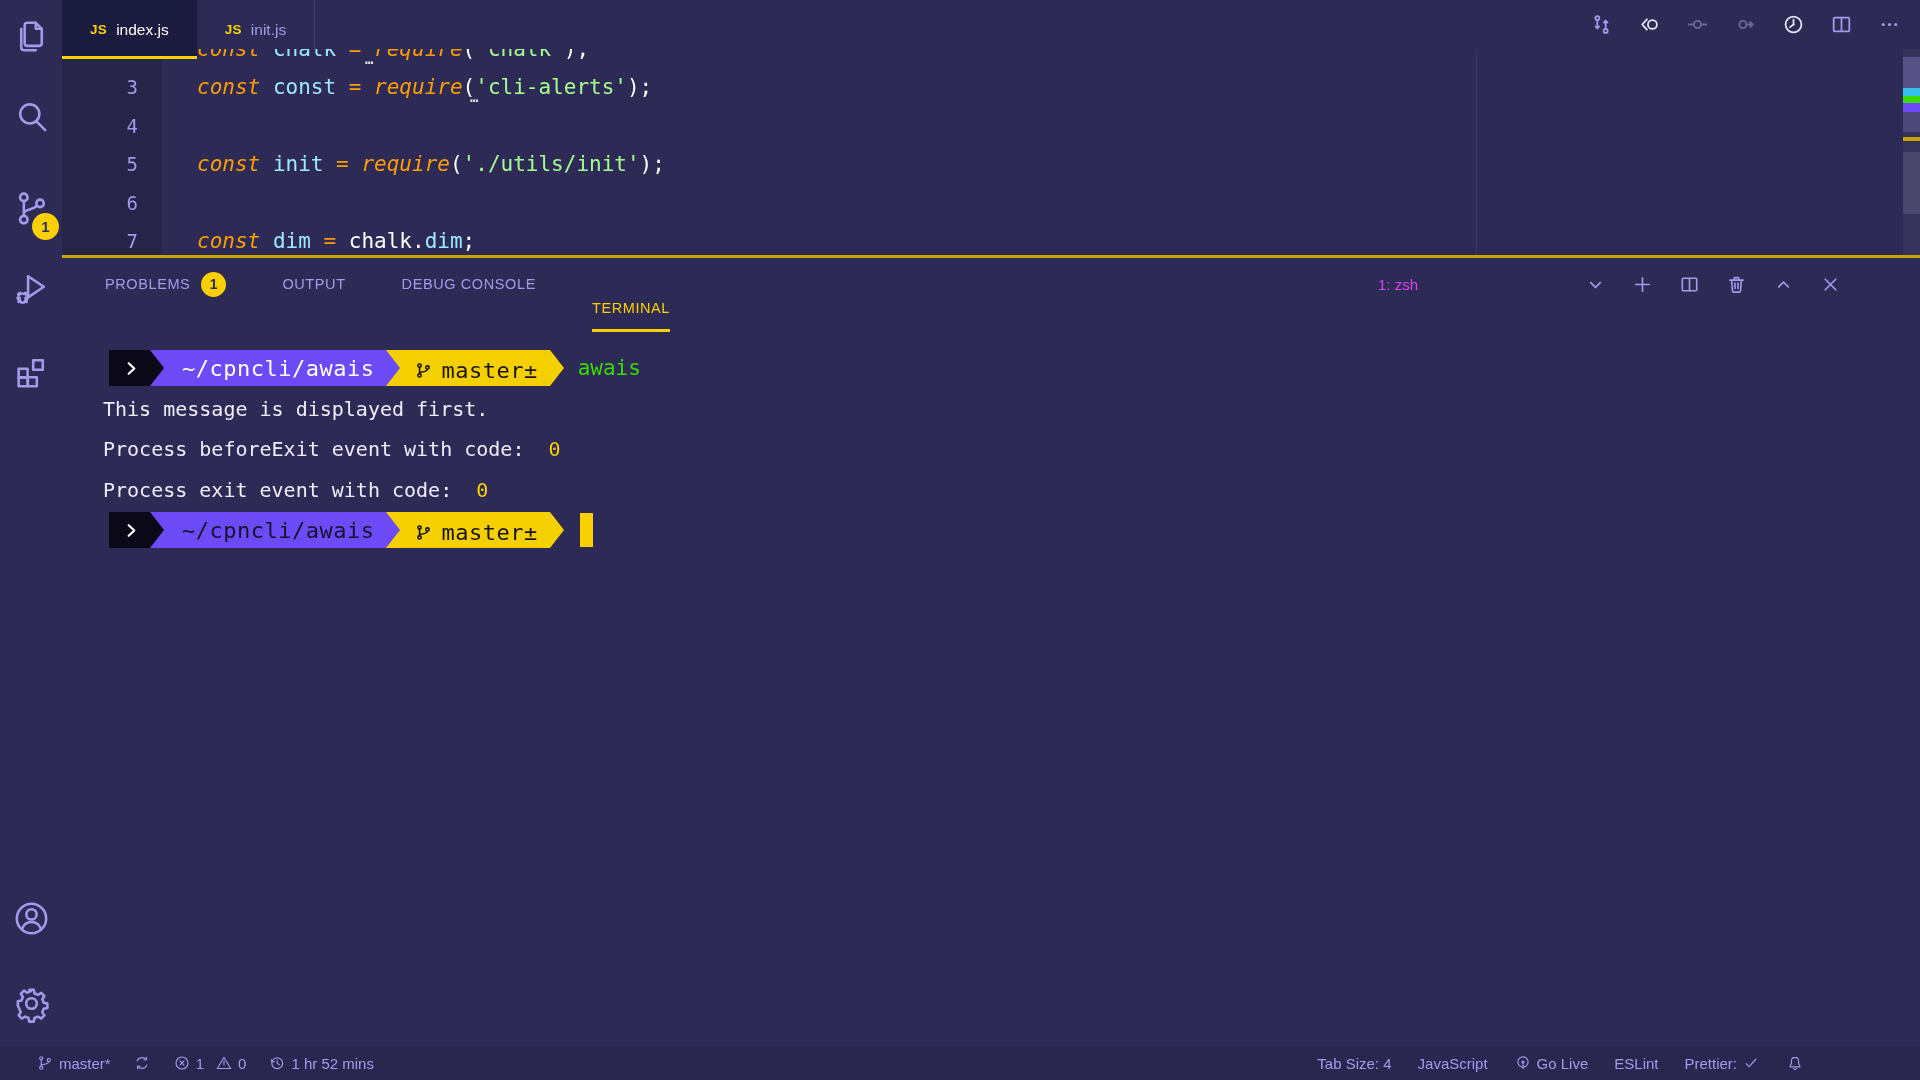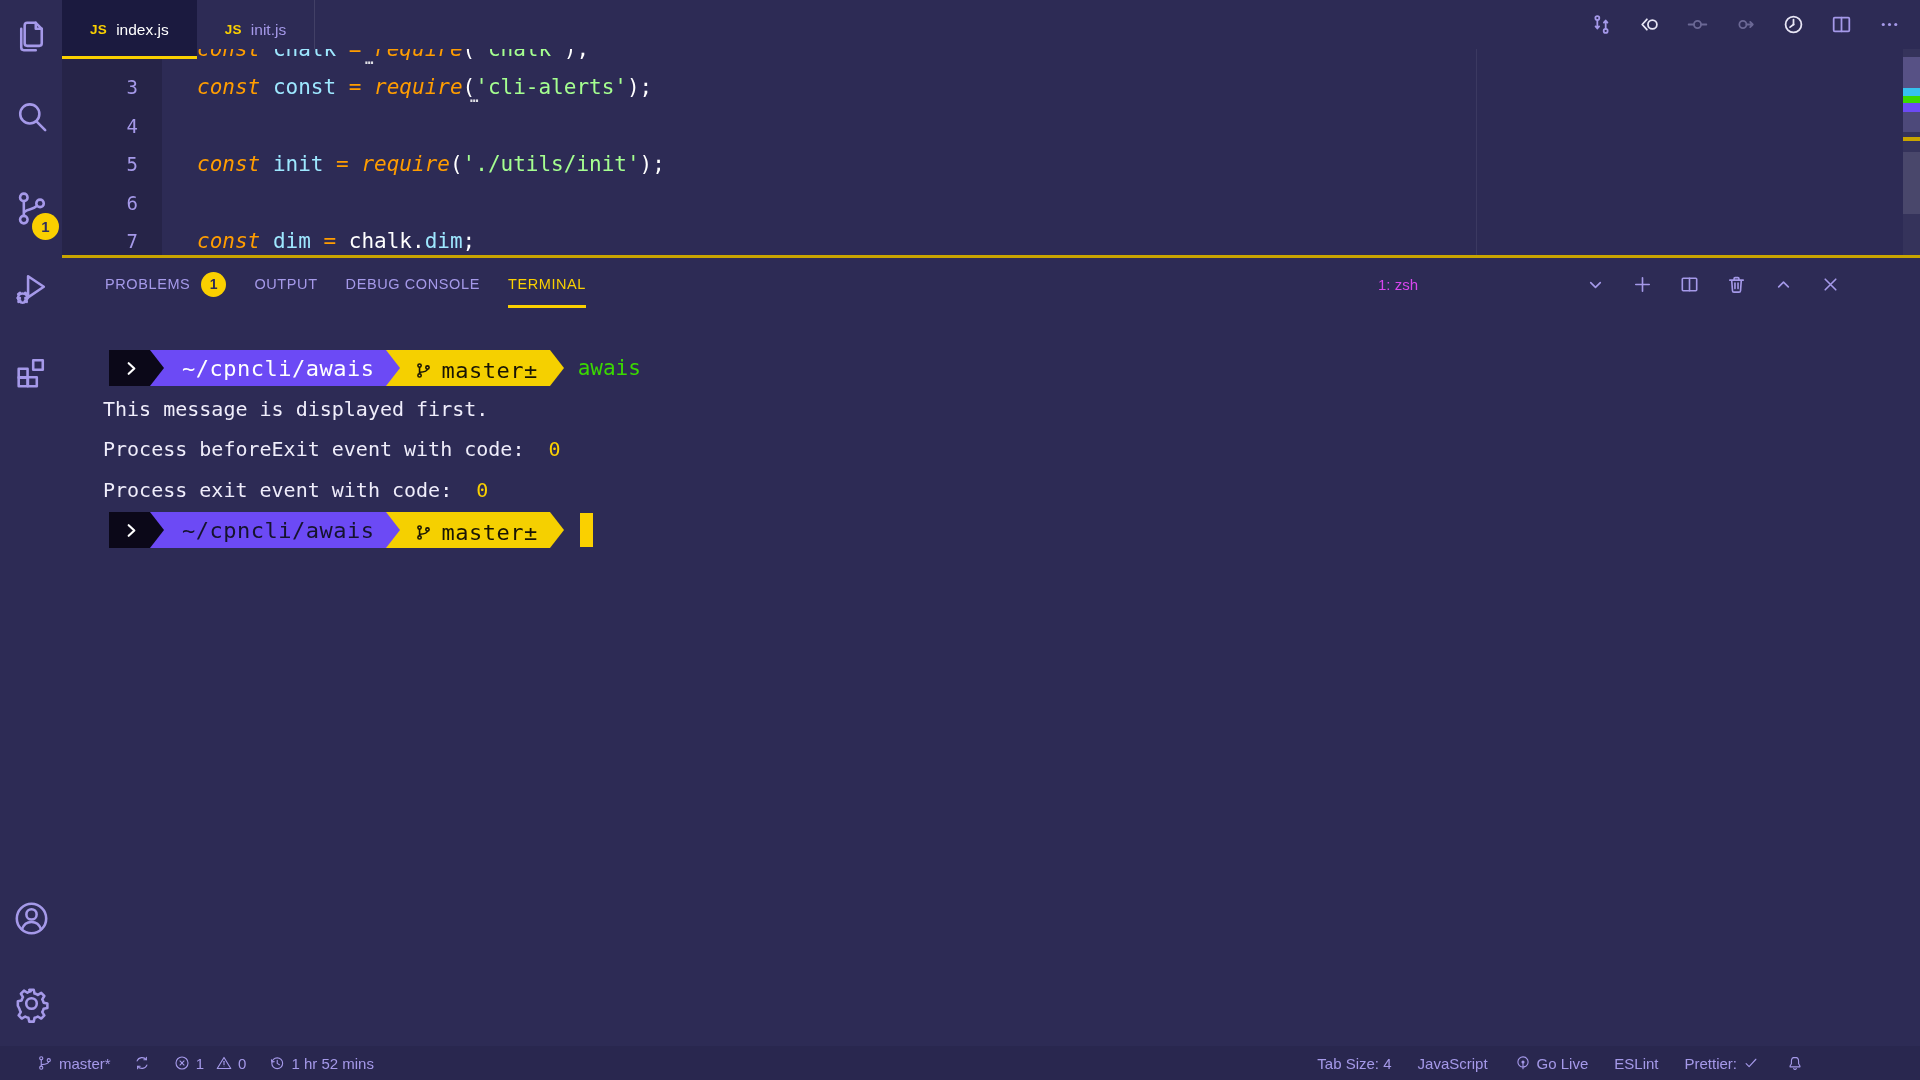--- a/index.html
+++ b/index.html
@@ -52,23 +52,23 @@
   .mm4 { top:54px; height:9px;  background:var(--minimap-purple); }
   .mm5 { top:63px; height:20px; background:rgba(165,153,233,.22); }
   .mm6 { top:88px; height:4px;  background:var(--divider-gold); }
   .mm7 { top:103px; height:62px; background:rgba(255,255,255,.10); }
 
   .divider { position:absolute; left:62px; right:0; top:255px; height:3px; background:var(--divider-gold); z-index:6; }
 
   
   .panel { position:absolute; left:62px; top:258px; right:0; bottom:34px; }
   .panel-header { position:absolute; left:0; top:0; right:0; height:52px; }
-  #panel-tabs { position:absolute; left:43px; top:0; height:52px; display:flex; gap:28px; }
+  #panel-tabs { position:absolute; left:43px; top:0; height:52px; display:flex; gap:56px; }
   .ptab { height:52px; display:flex; align-items:center; gap:11px; font-size:14.5px; letter-spacing:.6px; color:var(--ui-purple); cursor:pointer; position:relative; }
-  .ptab.active { color:var(--gold); }
+  .ptab.active { color:var(--gold);margin-top:24px; }
   .ptab.active::after { content:""; position:absolute; left:0; right:0; bottom:2px; height:3px; background:var(--gold); }
   .pbadge { width:25px; height:25px; border-radius:50%; background:var(--gold); color:var(--badge-text); font-size:14px; font-weight:bold; display:flex; align-items:center; justify-content:center; }
   .shell { position:absolute; left:1316px; top:0; height:52px; display:flex; align-items:center; font-size:15px; color:#d946ef; }
   #panel-actions { position:absolute; right:78px; top:0; height:52px; display:flex; align-items:center; gap:24px; color:var(--ui-purple); }
   #panel-actions .ic { width:23px; height:23px; cursor:pointer; }
 
   
   #term { position:absolute; left:41px; top:90px; right:20px; }
   .trow { height:40.5px; display:flex; align-items:center; font-family:"DejaVu Sans Mono", monospace; font-size:20px; color:#EFEDFB; white-space:pre; }
   .trow .y { color:var(--gold); }

